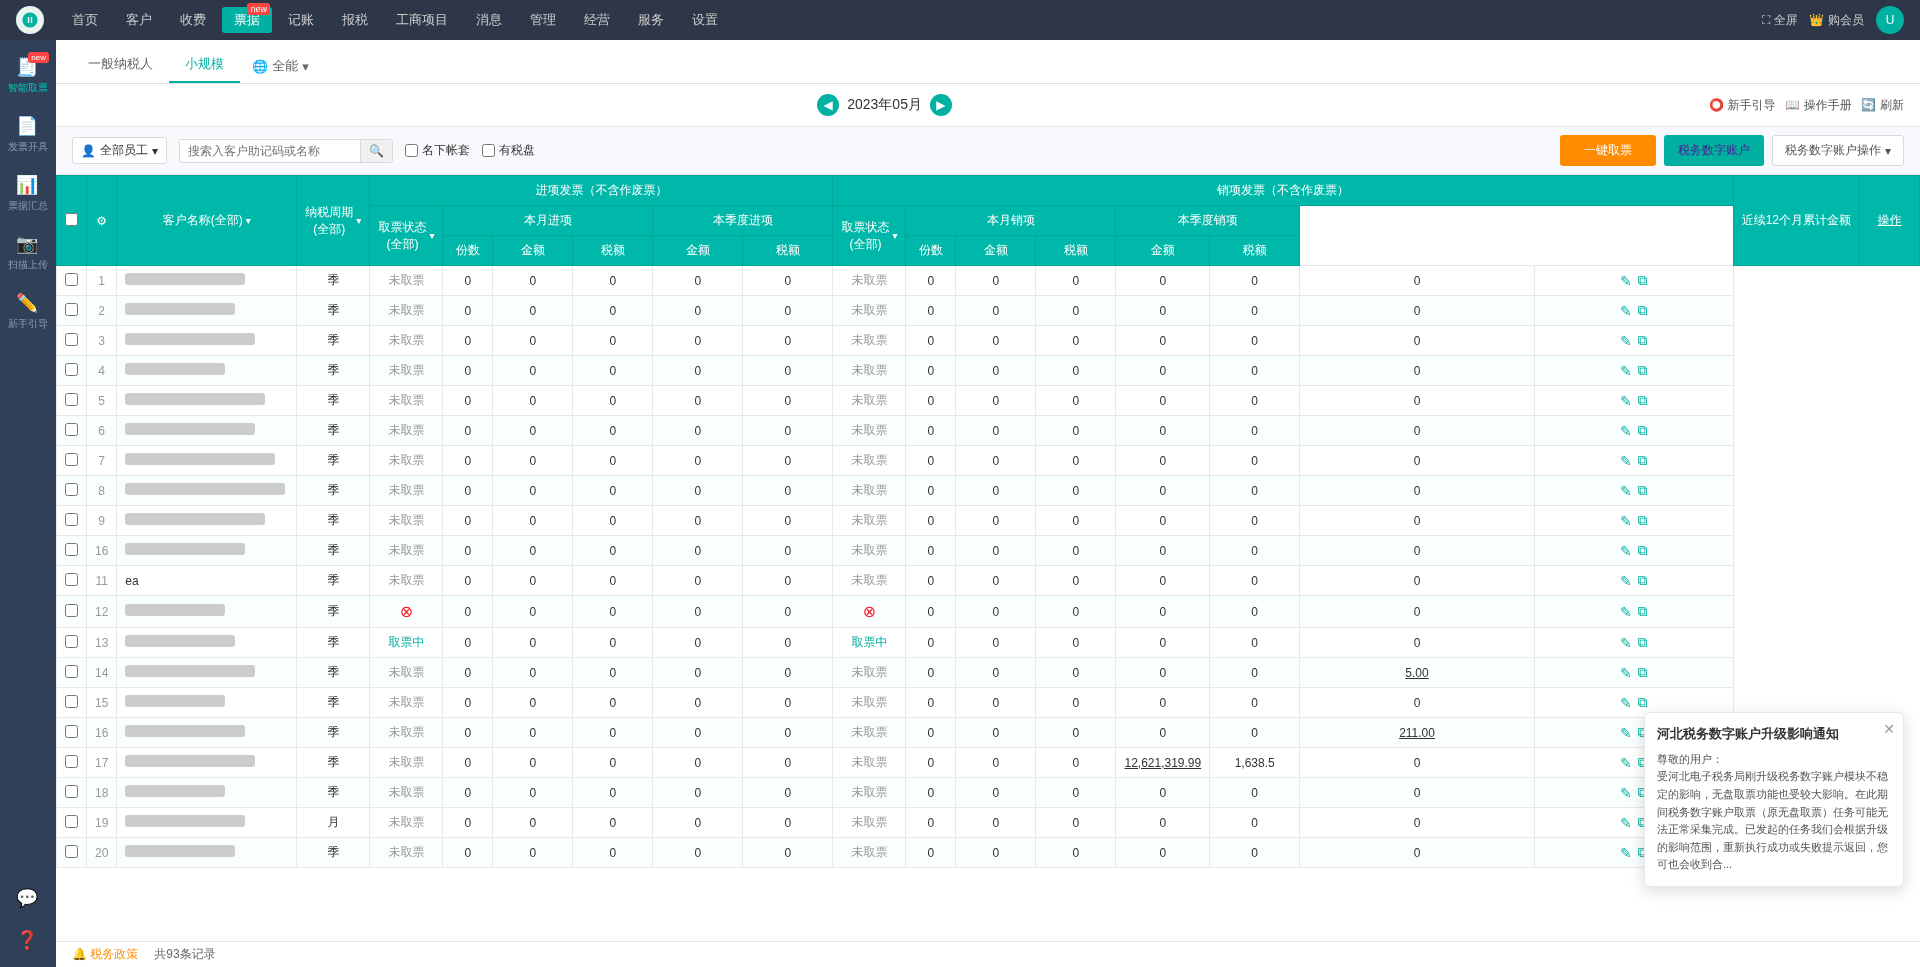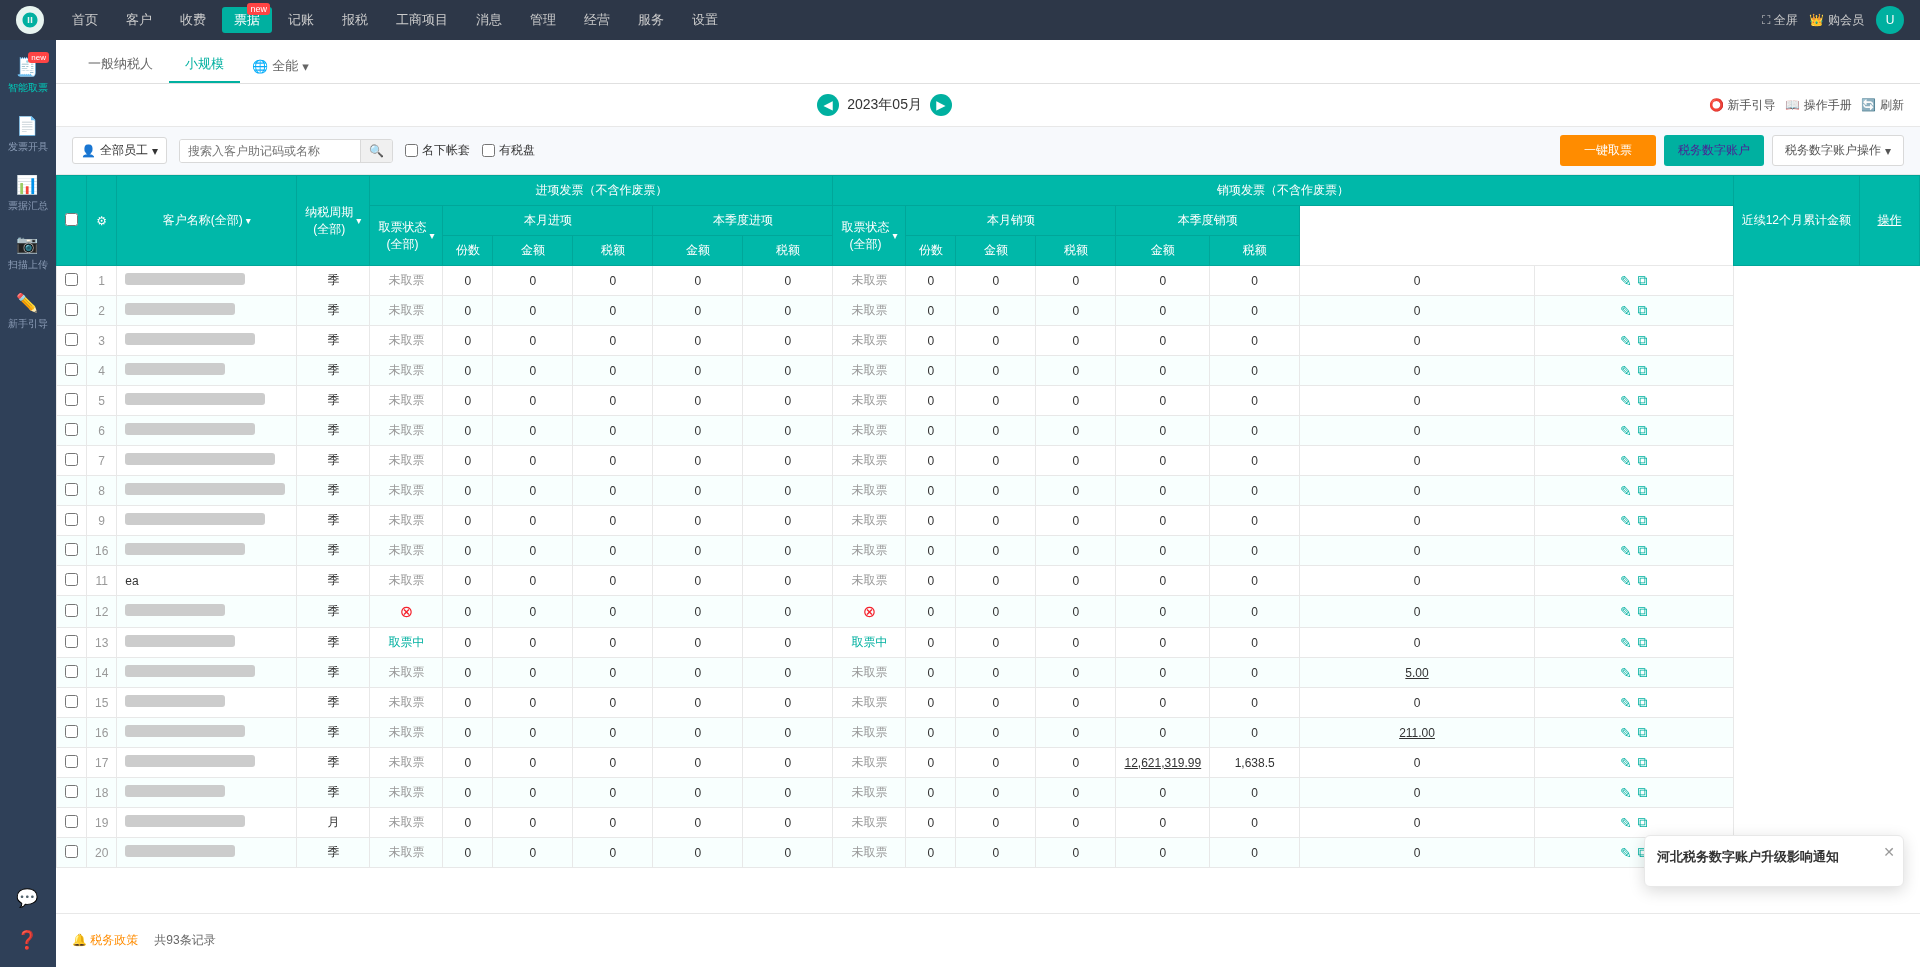--- a/index.html
+++ b/index.html
@@ -68,21 +68,21 @@
     .col-number { color: #999; }
     .highlight-value { color: #333; text-decoration: underline; cursor: pointer; }
 
     
     .notification-popup { position: fixed; bottom: 80px; right: 16px; width: 260px; background: #fff; border: 1px solid #e8e8e8; border-radius: 6px; box-shadow: 0 4px 16px rgba(0,0,0,0.15); padding: 12px; z-index: 100; }
     .notification-popup .close-btn { position: absolute; top: 8px; right: 8px; cursor: pointer; color: #999; font-size: 14px; }
     .notification-popup .title { font-size: 13px; font-weight: bold; color: #333; margin-bottom: 8px; }
     .notification-popup .content { font-size: 11px; color: #555; line-height: 1.6; }
 
     
-    .status-bar { background: #fff; border-top: 1px solid #e8e8e8; padding: 18px 16px; display: flex; align-items: center; gap: 16px; font-size: 12px; color: #666; }
+    .status-bar { background: #fff; border-top: 1px solid #e8e8e8; padding: 4px 16px; display: flex; align-items: center; gap: 16px; font-size: 12px; color: #666; }
     .status-bar .tax-policy { color: #ff8c00; cursor: pointer; display: flex; align-items: center; gap: 4px; }
 
     .th-with-icon { display: flex; align-items: center; justify-content: center; gap: 3px; }
     .filter-icon { font-size: 10px; cursor: pointer; }
 
     .checkbox-cell { width: 30px; }
   </style>
 </head>
 <body>
 
@@ -749,13 +749,15 @@
     <div class="status-bar">
       <span class="tax-policy">🔔 税务政策</span>
       <span>共93条记录</span>
     </div>
   </div>
 </div>
 
 <div class="notification-popup">
   <div class="close-btn">✕</div>
   <div class="title">河北税务数字账户升级影响通知</div>
+  <div class="content" id="notification-content-el" style="white-space: pre-wrap;">尊敬的用户：
+受河北电子税务局刚升级税务数字账户模块不稳定的影响，无盘取票功能也受较大影响。在此期间税务数字账户取票（原无盘取票）任务可能无法正常采集完成。已发起的任务我们会根据升级的影响范围，重新执行成功或失败提示返回，您可也会收到合...</div>
 </div>
 
 </body></html>

